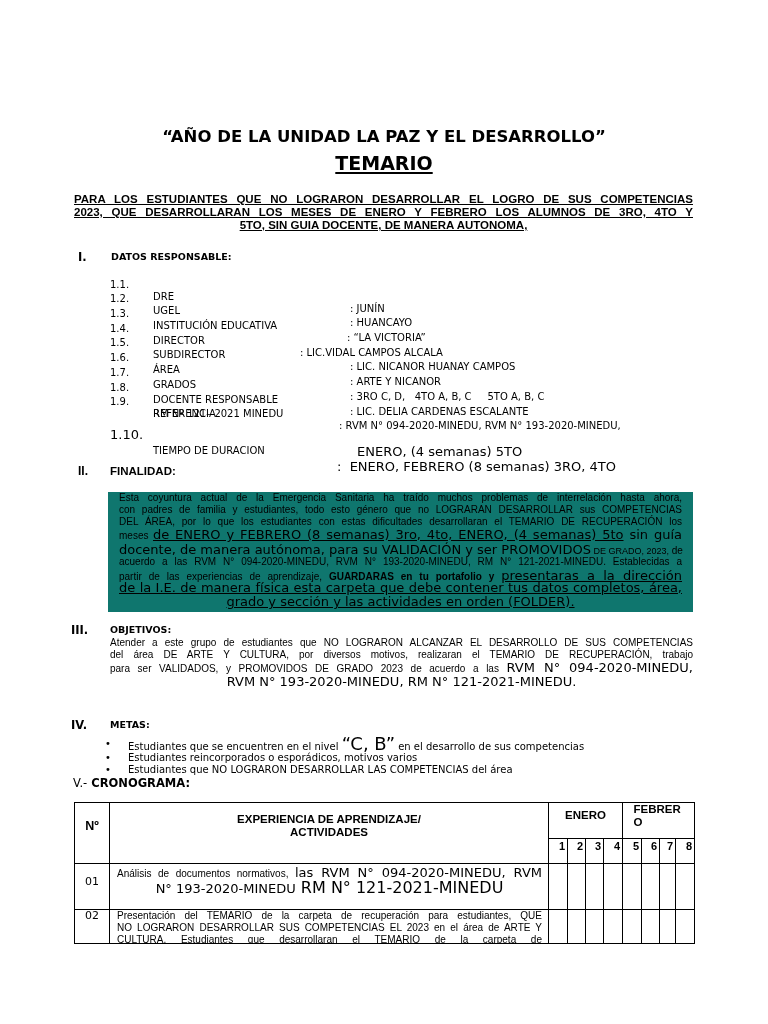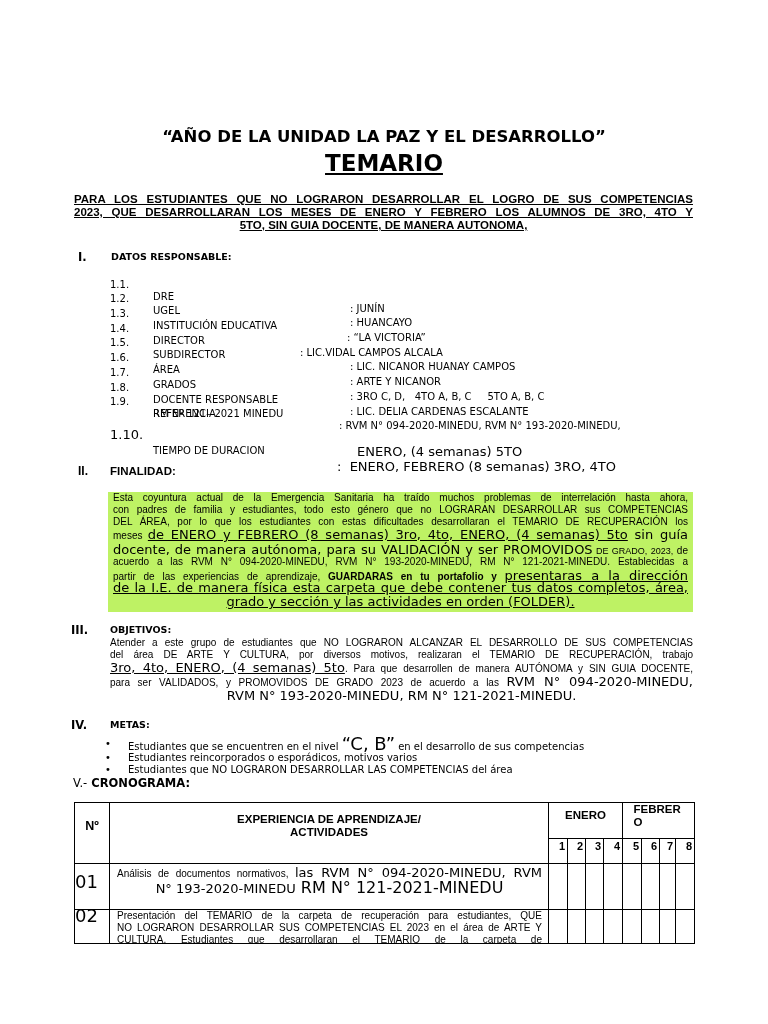--- a/index.html
+++ b/index.html
@@ -1,21 +1,21 @@
 <!DOCTYPE html>
 <html><head>
 <meta charset="utf-8">
 <style>
   *{margin:0;padding:0;box-sizing:border-box}
   html,body{width:768px;height:1024px;background:#ffffff;overflow:hidden}
   body{position:relative;color:#000;font-family:"DejaVu Sans",sans-serif}
   .abs{position:absolute}
 
   .motto{top:127px;left:0;width:768px;text-align:center;font-family:"DejaVu Sans",sans-serif;font-weight:bold;font-size:16.5px;line-height:20px}
-  .title{top:148px;left:0;width:768px;text-align:center;font-family:"DejaVu Sans",sans-serif;font-weight:bold;font-size:23px;line-height:30px}
+  .title{top:148px;left:0;width:768px;text-align:center;font-family:"DejaVu Sans",sans-serif;font-weight:bold;font-size:19px;line-height:30px}
   .title span{text-decoration:underline;text-decoration-thickness:2px;text-underline-offset:2px}
   .subtitle{top:193px;left:74px;width:619px;font-family:Liberation Sans, sans-serif;font-weight:bold;font-size:11.5px;line-height:13px;text-decoration:underline}
   .subtitle div{height:13px}
 
   .jline{white-space:nowrap;text-align:justify;text-align-last:justify}
   .lline{white-space:nowrap;text-align:center}
 
   .secrow{position:absolute;left:0;width:768px;height:12px;line-height:12px}
   .secnum{position:absolute;font-family:"DejaVu Sans",sans-serif;font-weight:bold;font-size:11.5px}
   .secnum.ls{font-family:"Liberation Sans",sans-serif;font-size:12px}
@@ -30,39 +30,39 @@
   .drow.big .n{font-size:13px}
   .drow.big .v{font-size:13px}
 
   .sm{font-family:"Liberation Sans",sans-serif;font-size:10px}
   .sc{font-family:"Liberation Sans",sans-serif;font-size:9px}
   .lg{font-family:"DejaVu Sans",sans-serif;font-size:13px}
   .xl{font-family:"DejaVu Sans",sans-serif;font-size:16px}
   .u{text-decoration:underline}
   .bd{font-weight:bold}
 
-  .fin{top:492px;left:108px;width:585px;height:120px;background:#bef264;padding:0 5px}
+  .fin{top:492px;left:108px;width:585px;height:120px;background:#0f766e;padding:0 11px}
   .obj{top:637px;left:110px;width:583px}
 
   .mrow{position:absolute;left:0;width:768px;font-family:"DejaVu Sans",sans-serif;font-size:10px;white-space:nowrap}
   .mrow .b{position:absolute;left:105px}
   .mrow .t{position:absolute;left:128px}
   .mrow .cb{font-size:18px}
 
   .crono{top:776px;left:73px;height:14px;line-height:14px;font-family:"DejaVu Sans",sans-serif;font-size:11.5px;white-space:pre}
 
   .tbl{position:absolute;left:74px;top:802px;width:620px;border-collapse:collapse;table-layout:fixed}
   .tbl th,.tbl td{border:1px solid #000;padding:0;font-weight:normal;vertical-align:top}
   .h-num{text-align:center;padding-top:16px !important;font-family:"Liberation Sans",sans-serif;font-weight:bold !important;font-size:12.5px;line-height:14px}
   .h-act{text-align:center;padding-top:10px !important;font-family:"Liberation Sans",sans-serif;font-weight:bold !important;font-size:11.5px;line-height:13px}
   .h-month{text-align:center;font-family:"Liberation Sans",sans-serif;font-weight:bold !important;font-size:11.5px;line-height:14px;padding-top:5px !important}
   .h-month.feb{padding-top:0 !important;line-height:13px}
   .h-month .wrap{display:inline-block;width:50px;word-break:break-all;text-align:left}
   .h-week{text-align:right;padding-right:2px !important;font-family:"Liberation Sans",sans-serif;font-weight:bold !important;font-size:11px;line-height:14px}
-  .r-num{font-family:"DejaVu Sans",sans-serif;font-weight:bold;font-size:18px}
+  .r-num{text-align:center;font-family:"DejaVu Sans",sans-serif;font-weight:bold;font-size:11px}
   .r-act{padding:0 6px 0 7px !important}
   .r1 .r-num{padding-top:10px !important;line-height:16px}
   .r1 .r-act div{height:16px;line-height:16px}
   .r2 .r-num{line-height:12px}
   .r2 .clip{height:33px;overflow:hidden}
   .r2 .r-act div.ln{height:12px;line-height:12px}
 </style>
 </head>
 <body>
 
@@ -152,21 +152,20 @@
   <div class="lline lg u" style="height:14px;line-height:14px"><span>grado y sección y las actividades en orden (FOLDER).</span></div>
 </div>
 
 <div class="secrow" style="top:624px">
   <span class="secnum" style="left:71px">III.</span>
   <span class="seclabel">OBJETIVOS:</span>
 </div>
 <div class="abs obj">
   <div class="jline sm" style="height:12px;line-height:12px"><span>Atender a este grupo de estudiantes que  NO LOGRARON ALCANZAR EL  DESARROLLO DE SUS COMPETENCIAS</span></div>
   <div class="jline sm" style="height:11px;line-height:11px"><span>del área DE ARTE Y CULTURA, por diversos motivos, realizaran el TEMARIO DE RECUPERACIÓN, trabajo</span></div>
-  <div class="jline" style="height:14px;line-height:14px"><span class="lg u">3ro, 4to, ENERO, (4 semanas) 5to</span><span class="sm">.  Para que desarrollen de manera AUTÓNOMA y SIN GUIA DOCENTE,</span></div>
   <div class="jline" style="height:14px;line-height:14px"><span class="sm">para ser  VALIDADOS,  y PROMOVIDOS DE GRADO 2023 de acuerdo a las </span><span class="lg">RVM N° 094-2020-MINEDU,</span></div>
   <div class="lline lg" style="height:15px;line-height:15px"><span>RVM N° 193-2020-MINEDU, RM N° 121-2021-MINEDU.</span></div>
 </div>
 
 <div class="secrow" style="top:719px">
   <span class="secnum" style="left:71px">IV.</span>
   <span class="seclabel">METAS:</span>
 </div>
 <div class="mrow" style="top:736px;height:16px;line-height:16px">
   <span class="b">•</span>

